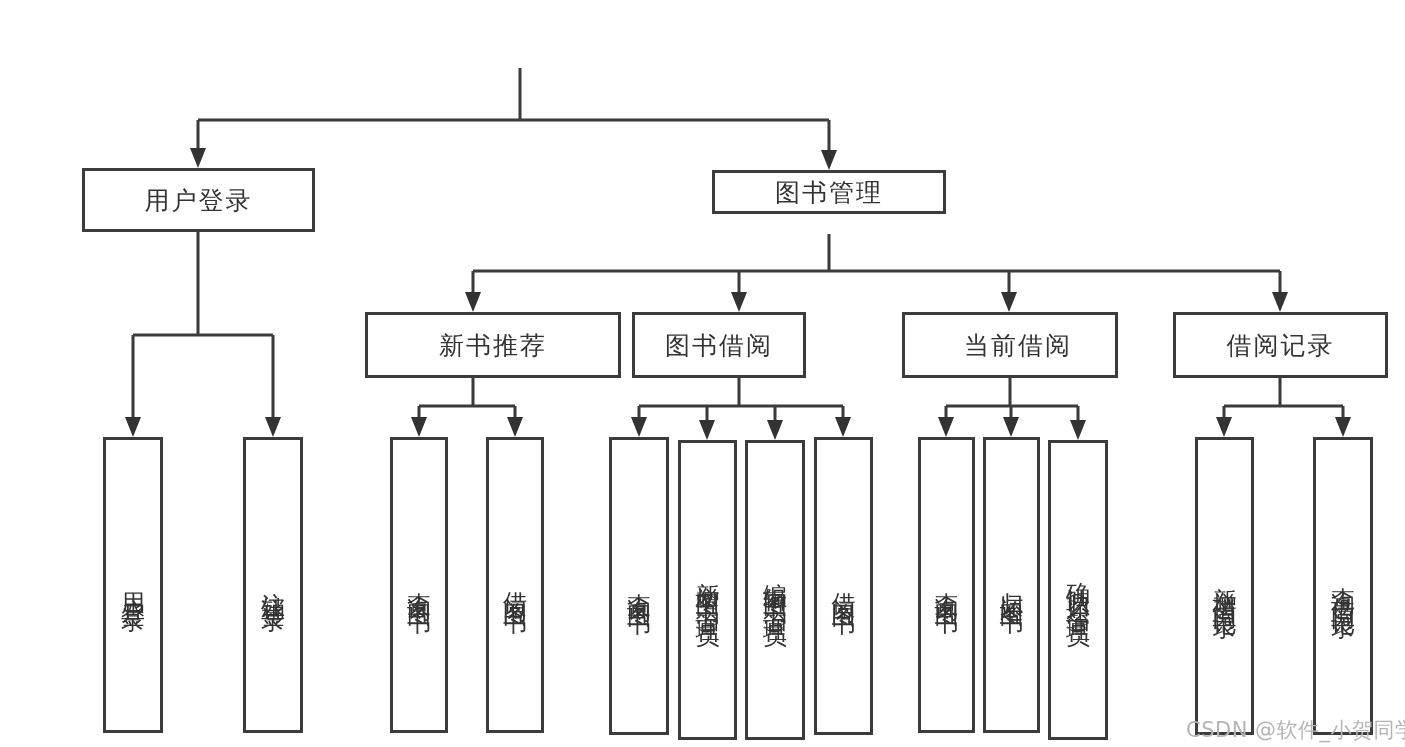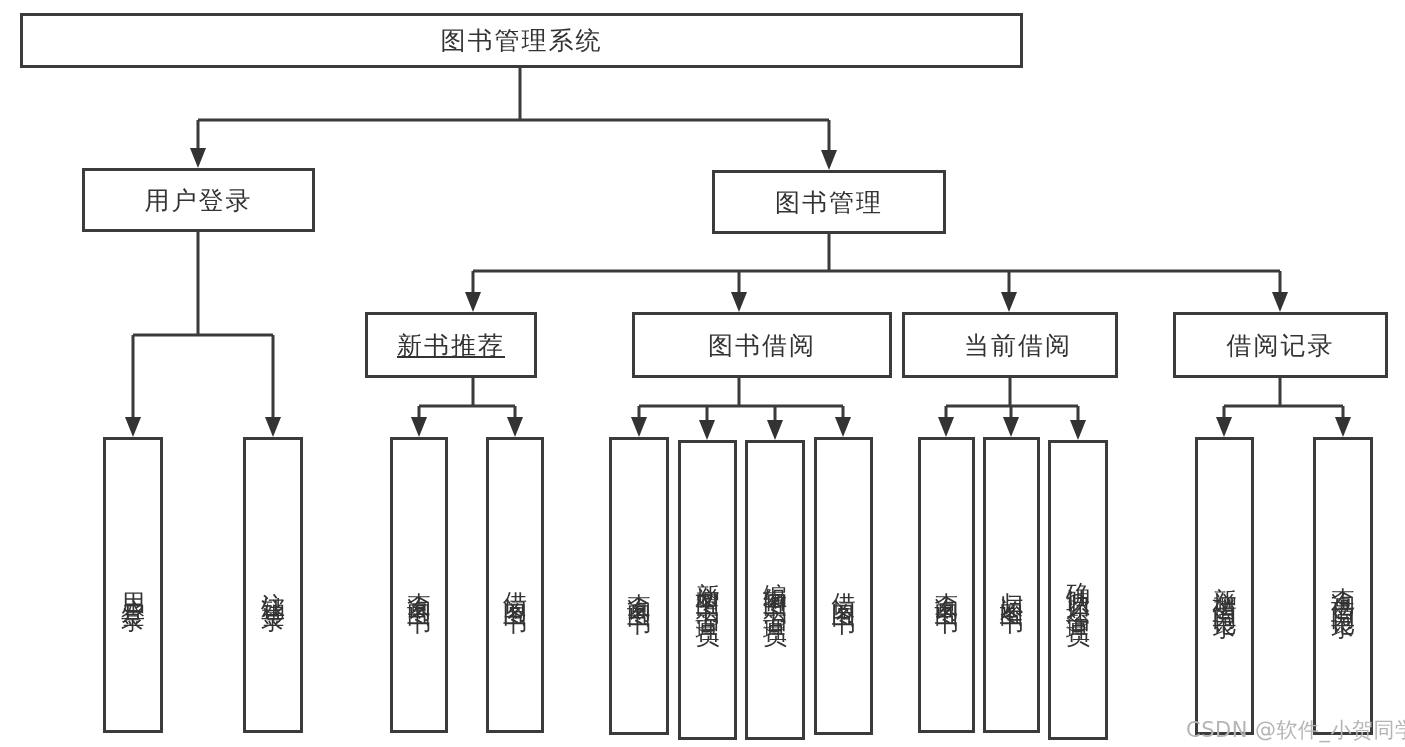--- a/index.html
+++ b/index.html
@@ -88,33 +88,30 @@
         <polygon points="1003,417 1019,417 1011,437" class="edge-arrow"></polygon>
         <polygon points="1070,420 1086,420 1078,440" class="edge-arrow"></polygon>
       </g>
       <g>
         <path d="M1280 378 L1280 406 M1224 406 L1343 406 M1224 406 L1224 423 M1343 406 L1343 423" class="edge-line"></path>
         <polygon points="1216,417 1232,417 1224,437" class="edge-arrow"></polygon>
         <polygon points="1335,417 1351,417 1343,437" class="edge-arrow"></polygon>
       </g>
     </svg>
   <div id="watermark">CSDN @软件_小贺同学</div>
-<div class="node h" style="left: 20px; top: 13px; width: 1003px; height: 55px;">
-      <span>图书管理系统</span>
-    </div>
     <div class="node h" style="left: 82px; top: 168px; width: 233px; height: 64px;">
       <span>用户登录</span>
     </div>
-    <div class="node h" style="left: 712px; top: 170px; width: 234px; height: 64px; text-align: center;">
+    <div class="node h" style="left: 712px; top: 170px; width: 234px; height: 44px; text-align: center;">
       <span>图书管理</span>
     </div>
-    <div class="node h" style="left: 365px; top: 312px; width: 172px; height: 66px; text-decoration: underline;">
+    <div class="node h" style="left: 365px; top: 312px; width: 256px; height: 66px;">
       <span>新书推荐</span>
     </div>
-    <div class="node h" style="left: 632px; top: 312px; width: 260px; height: 66px;">
+    <div class="node h" style="left: 632px; top: 312px; width: 174px; height: 66px;">
       <span>图书借阅</span>
     </div>
     <div class="node h" style="left: 902px; top: 312px; width: 216px; height: 66px; padding-left: 16px;">
       <span>当前借阅</span>
     </div>
     <div class="node h" style="left: 1173px; top: 312px; width: 215px; height: 66px; text-align: center;">
       <span>借阅记录</span>
     </div>
     <div class="node v" style="left: 103px; top: 437px; width: 60px; height: 296px;">
       <span>用户登录</span>

